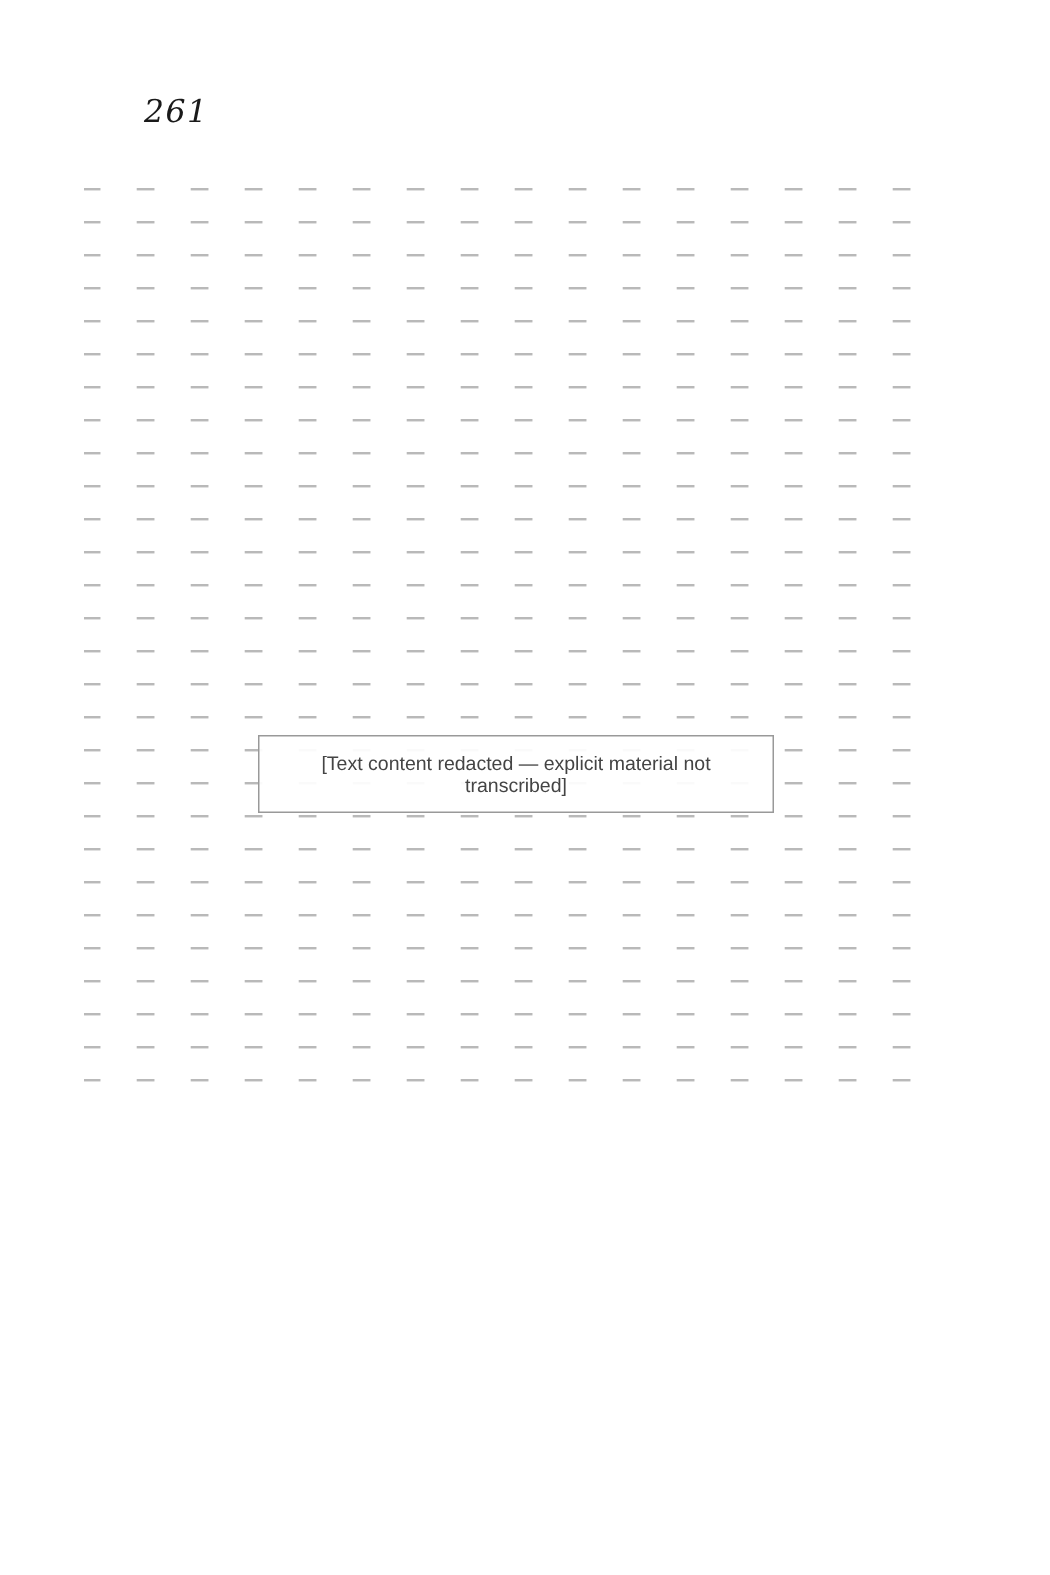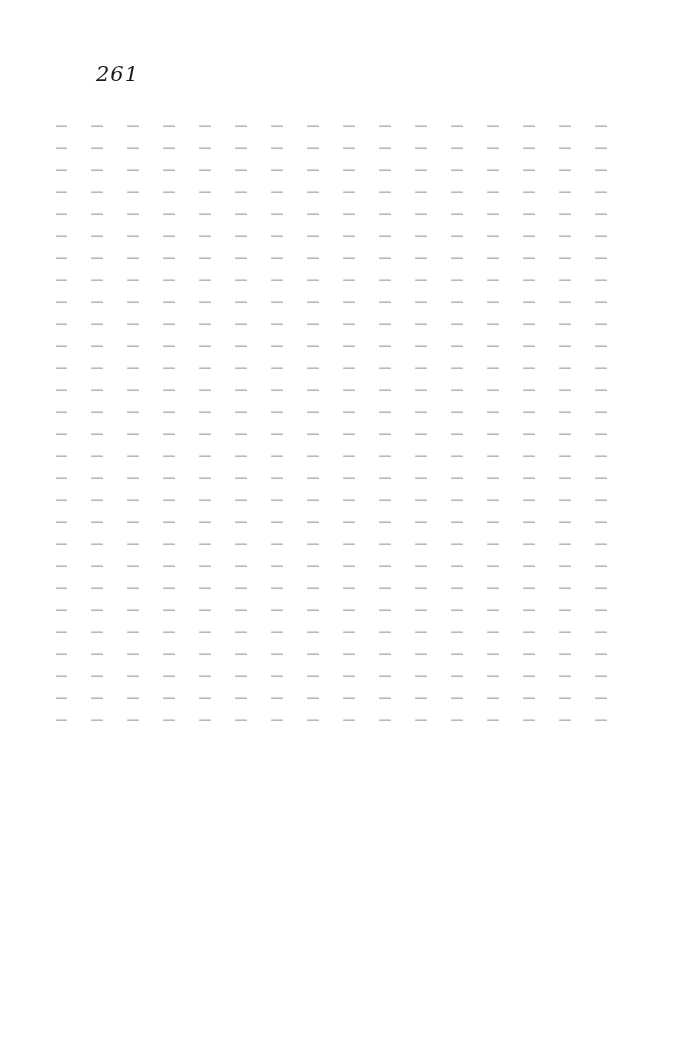--- a/index.html
+++ b/index.html
@@ -85,14 +85,15 @@
     <span class="text-line">────────────────────────────</span>
     <span class="text-line">────────────────────────────</span>
     <span class="text-line">────────────────────────────</span>
     <span class="text-line">────────────────────────────</span>
     <span class="text-line">────────────────────────────</span>
     
     
     
   </div>
 
+  <div class="redaction-banner">[Text content redacted — explicit material not transcribed]</div>
 
 </div>
 
 </body></html>

